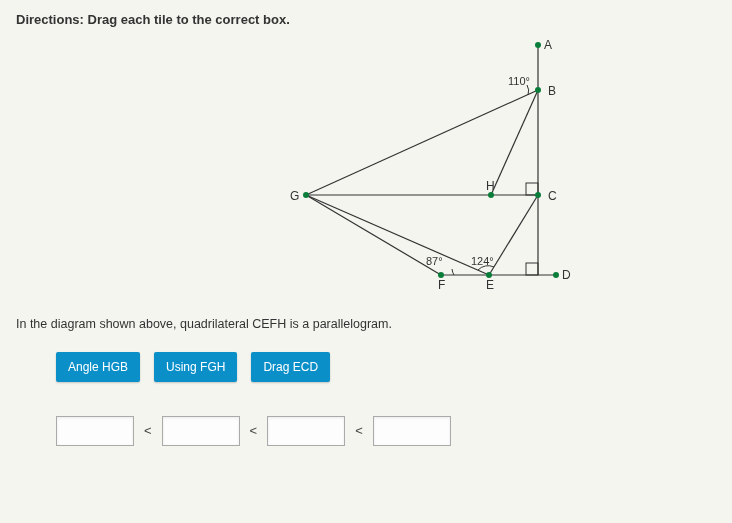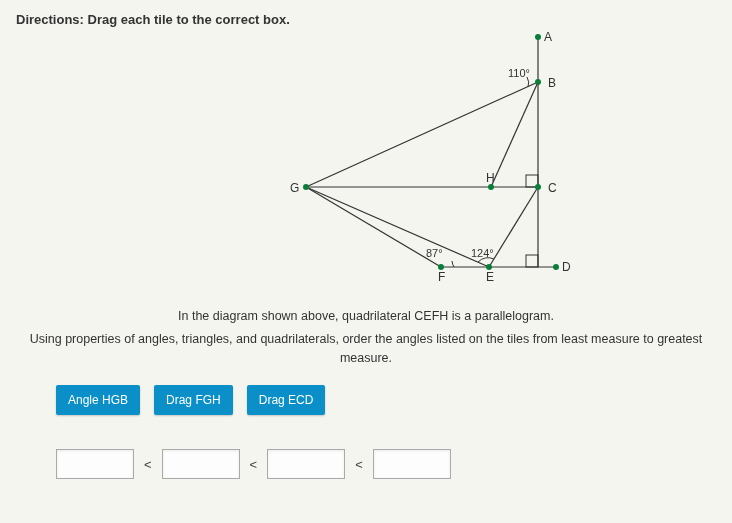--- a/index.html
+++ b/index.html
@@ -7,37 +7,37 @@
       font-family: Arial, sans-serif;
       background: #f5f5f0;
       width: 732px;
       height: 523px;
       padding: 12px 16px;
       color: #333;
     }
     .directions {
       font-size: 13px;
       font-weight: bold;
+      margin-bottom: 8px;
     }
     .diagram-area {
       width: 100%;
       height: 270px;
       position: relative;
       margin-bottom: 10px;
     }
     .diagram-svg {
       position: absolute;
       left: 260px;
       top: 0;
     }
     .problem-text {
       font-size: 12.5px;
       line-height: 1.5;
       margin-bottom: 18px;
-      text-align: center;
     }
     .problem-text p { margin-bottom: 4px; }
     .tiles-row {
       display: flex;
       gap: 14px;
       margin-left: 40px;
       margin-bottom: 34px;
       text-align: center;
     }
     .tile {
@@ -122,26 +122,25 @@
     <text class="pt-label" x="210" y="155">H</text>
 
     <text class="ang-label" x="232" y="50">110°</text>
     <text class="ang-label" x="150" y="230">87°</text>
     <text class="ang-label" x="195" y="230">124°</text>
   </svg>
 </div>
 
 <div class="problem-text">
   <p>In the diagram shown above, quadrilateral CEFH is a parallelogram.</p>
-  <p>Using properties of angles, triangles, and quadrilaterals, order the angles listed on the tiles from least measure to greatest measure.</p>
 </div>
 
 <div class="tiles-row">
   <div class="tile">Angle HGB</div>
-  <div class="tile">Drag FGH</div>
+  <div class="tile">Using FGH</div>
   <div class="tile">Drag ECD</div>
 </div>
 
 <div class="answer-row">
   <div class="drop-box"></div>
   <span class="lt-sign">&lt;</span>
   <div class="drop-box"></div>
   <span class="lt-sign">&lt;</span>
   <div class="drop-box"></div>
   <span class="lt-sign">&lt;</span>

